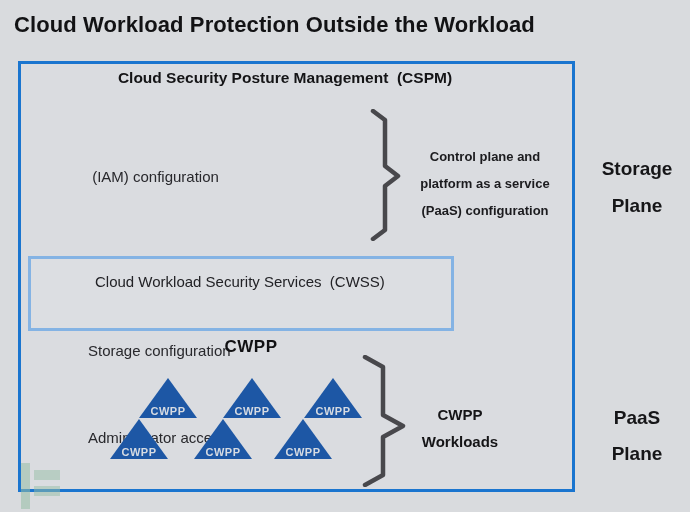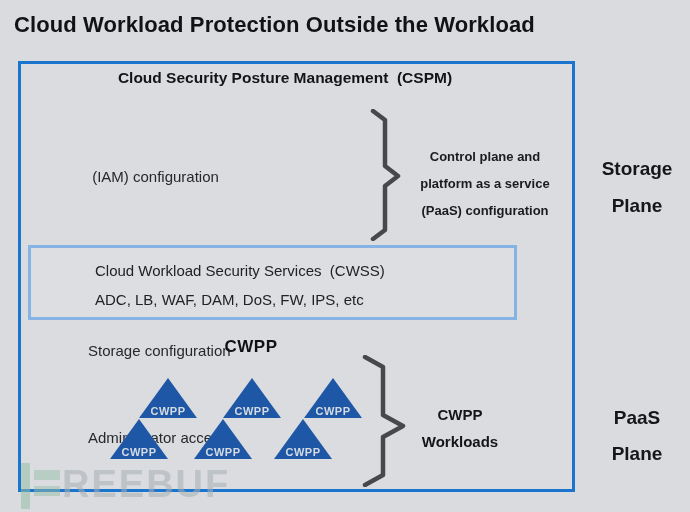--- a/index.html
+++ b/index.html
@@ -36,21 +36,21 @@
   }
   .brace-svg { stroke: #48484c; fill: none; stroke-width: 4.5; stroke-linejoin: round; stroke-linecap: round; }
   .brace1 { left: 370px; top: 109px; }
   .brace2 { left: 362px; top: 355px; }
   .brace1-label {
     left: 400px; top: 143px; width: 170px;
     text-align: center;
     font-size: 13px; font-weight: bold; line-height: 27px; color: #1b1b1e;
   }
   .cwss-box {
-    left: 28px; top: 245px; width: 489px; height: 75px;
+    left: 28px; top: 256px; width: 426px; height: 75px;
     border: 3px solid #84b3e4;
     background: #dcdee2;
     padding: 8px 16px 0 64px;
     font-size: 15px; line-height: 29px; color: #222226;
   }
   .cwss-line { white-space: pre; }
   .cwpp-heading {
     left: 186px; top: 337px; width: 130px;
     text-align: center;
     font-size: 17px; font-weight: bold; color: #111113;
@@ -112,21 +112,20 @@
 </svg>
 
 <div class="abs brace1-label">
   <div>Control plane and</div>
   <div>platform as a service</div>
   <div>(PaaS) configuration</div>
 </div>
 
 <div class="abs cwss-box">
   <div class="cwss-line">Cloud Workload Security Services  (CWSS)</div>
-  <div class="cwss-line">ADC, LB, WAF, DAM, DoS, FW, IPS, etc</div>
 </div>
 
 <div class="abs cwpp-heading">CWPP</div>
 
 <div class="abs tri t1">
     <span class="tri-label">CWPP</span>
   </div>
 <div class="abs tri t2">
     <span class="tri-label">CWPP</span>
   </div>
@@ -161,14 +160,13 @@
   <div>PaaS</div>
   <div>Plane</div>
 </div>
 
 <div class="abs watermark">
   <span class="wm-icon">
     <span class="wm-vbar"></span>
     <span class="wm-hbar1"></span>
     <span class="wm-hbar2"></span>
   </span>
-  <span class="wm-text">REEBUF</span>
 </div>
 
 </body></html>

